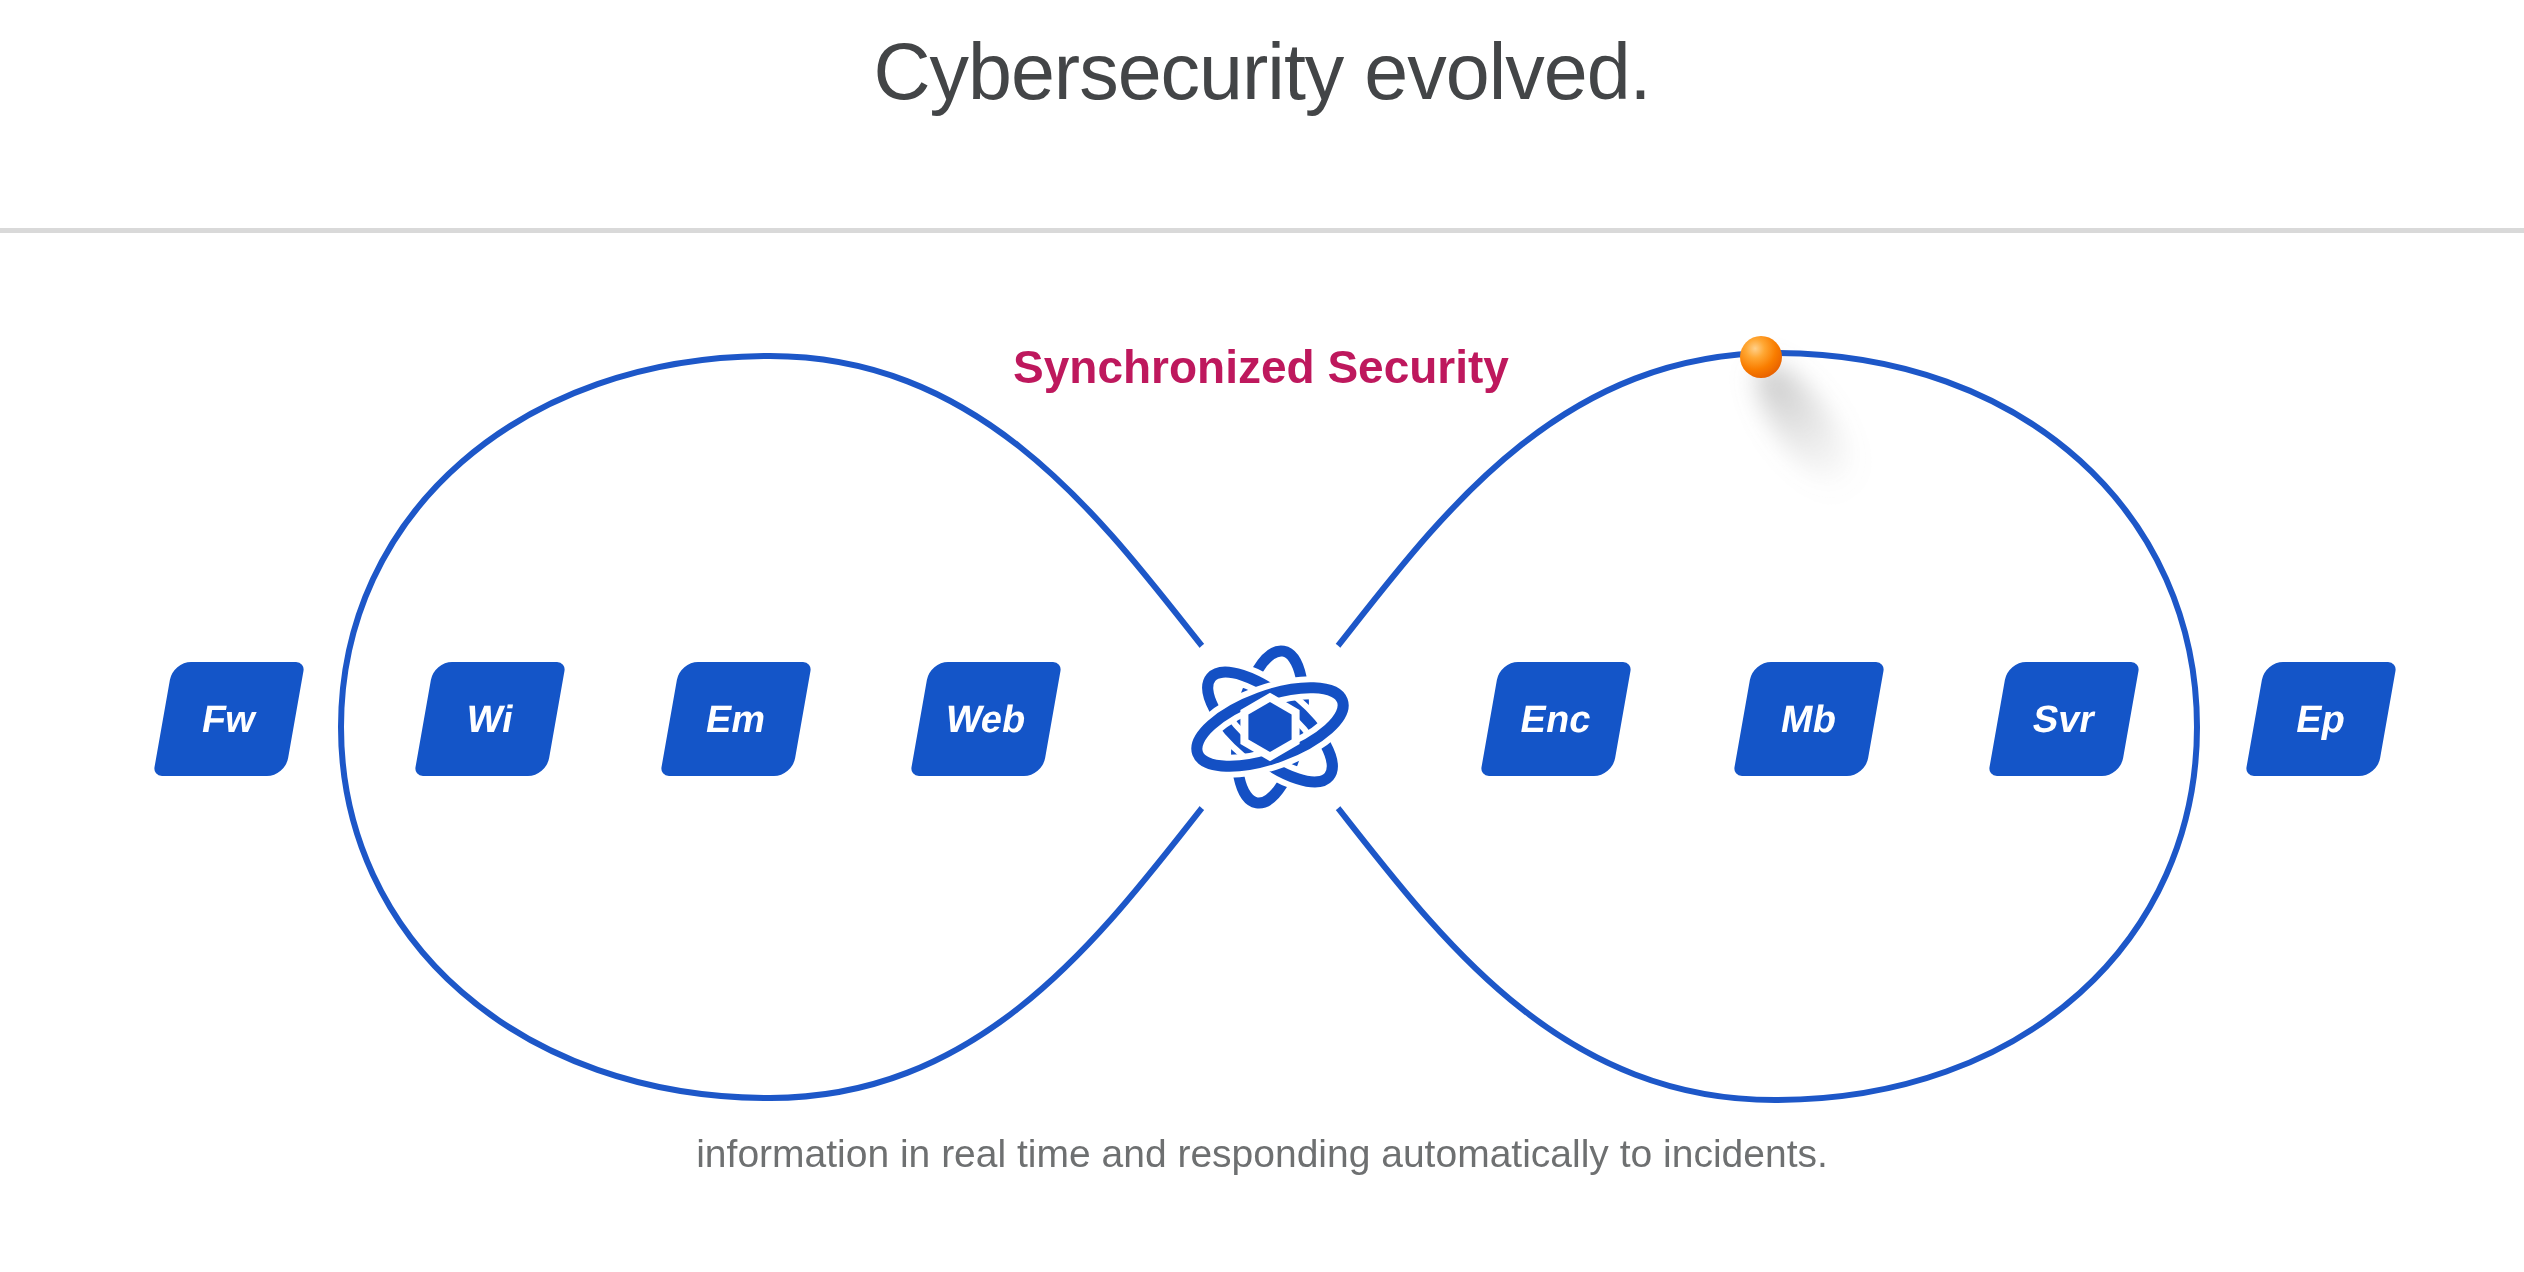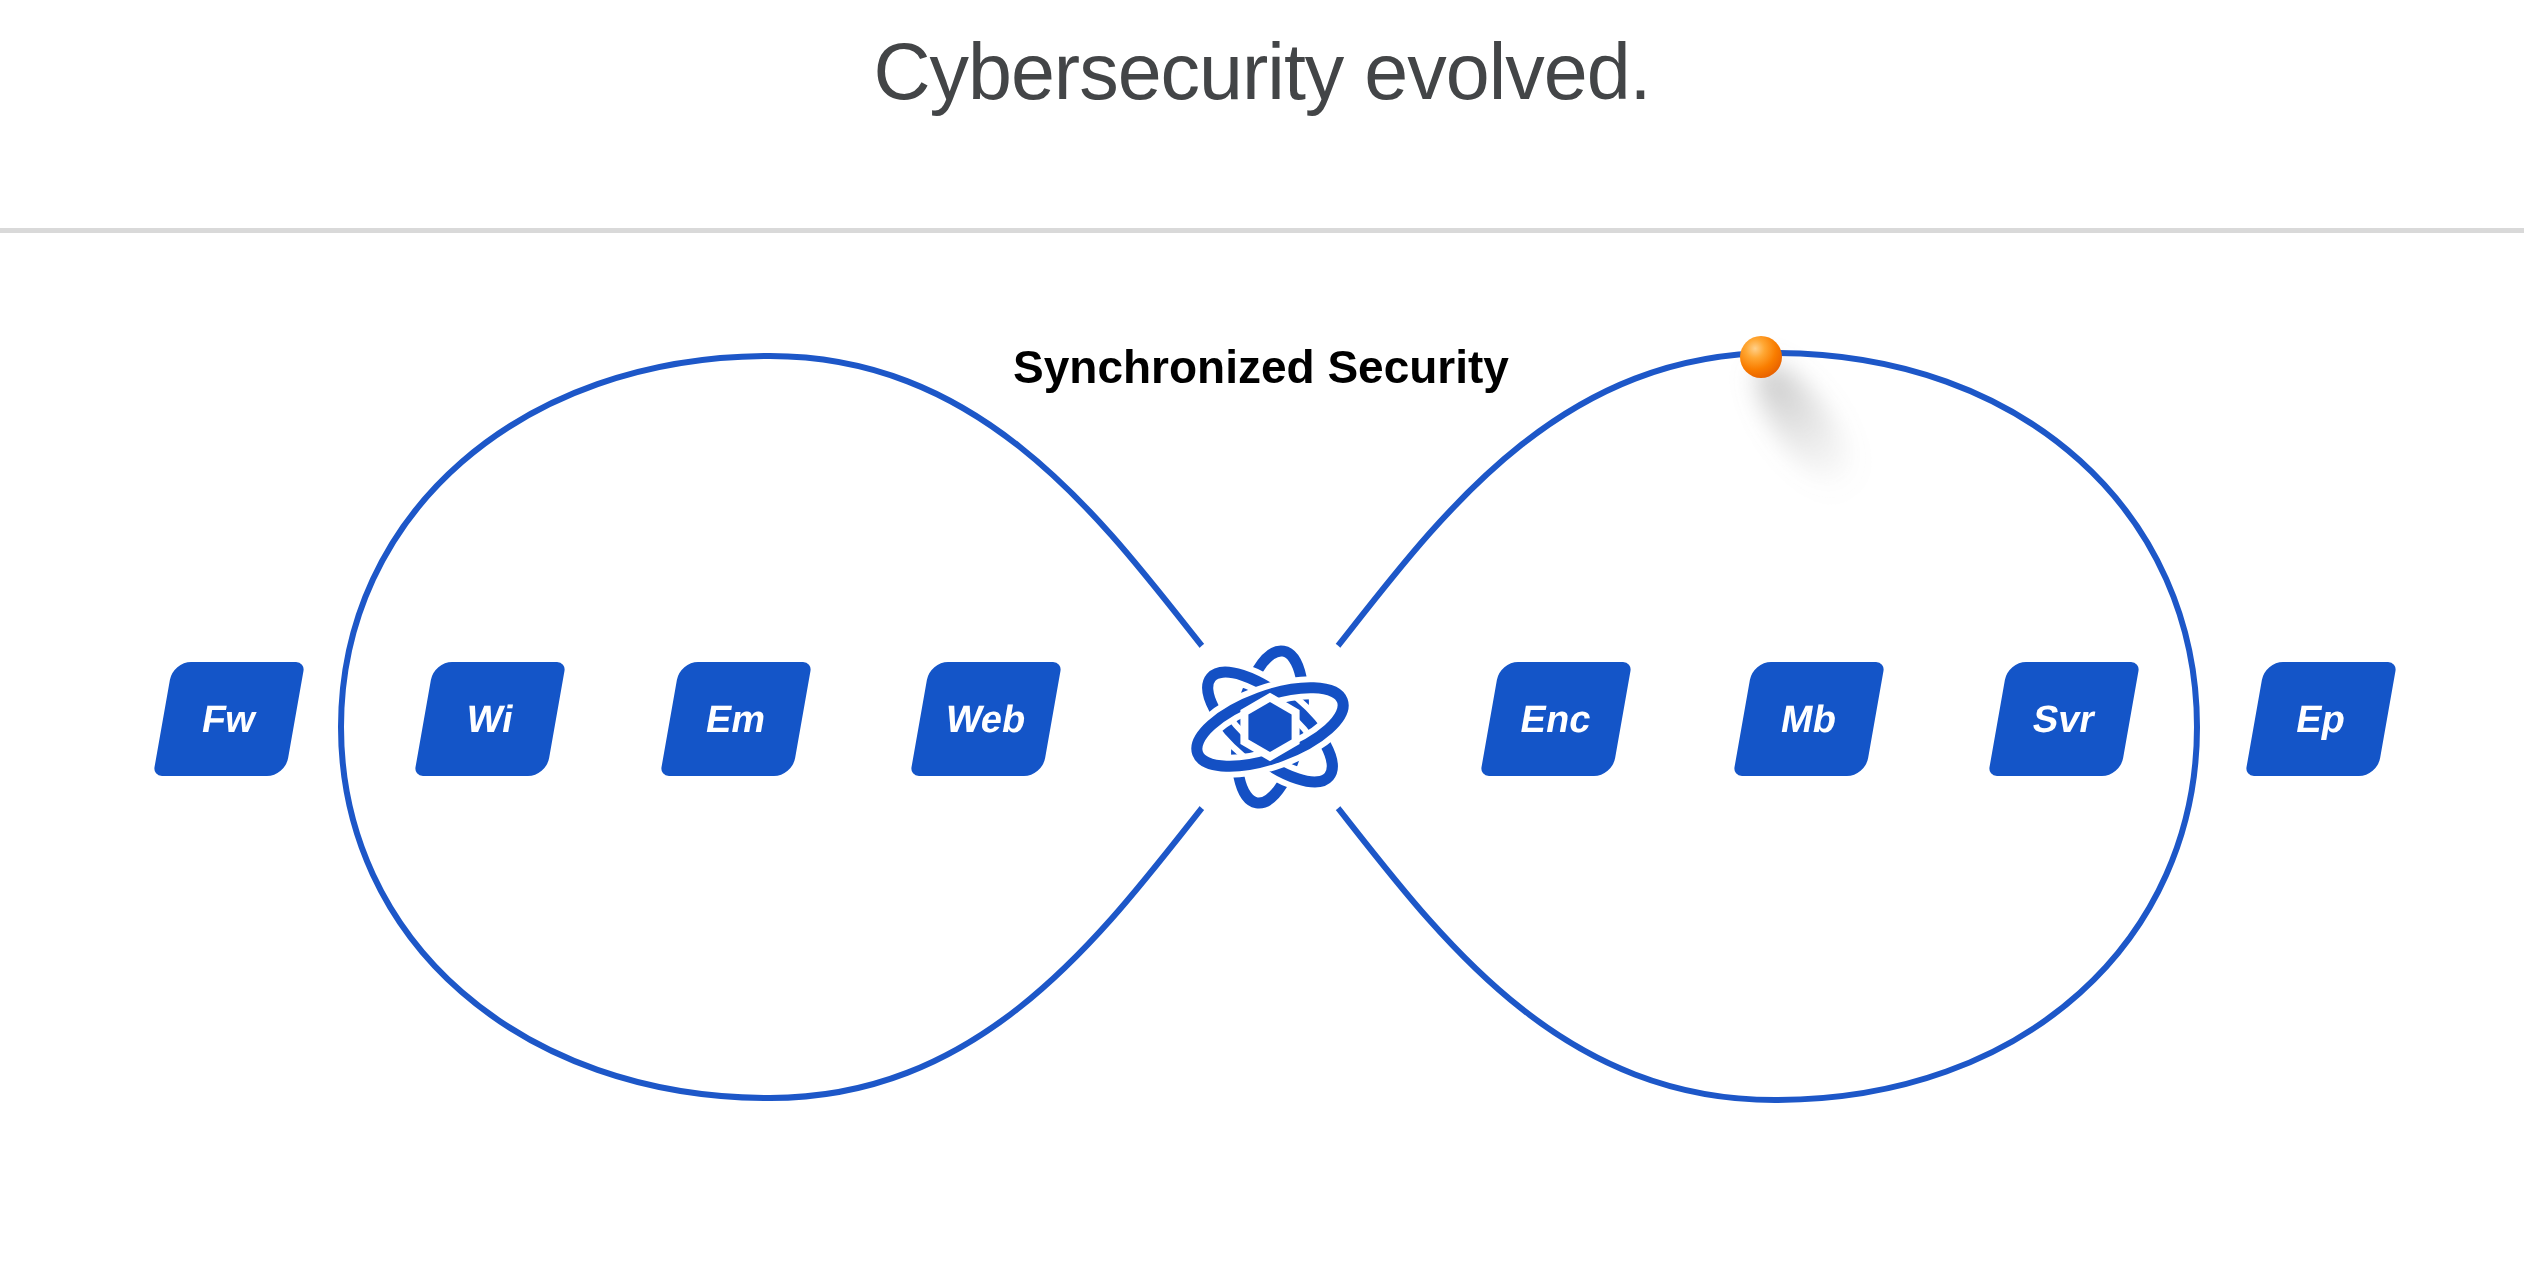--- a/index.html
+++ b/index.html
@@ -37,21 +37,21 @@
     left: 0;
     z-index: 1;
   }
   .sync-label {
     position: absolute;
     top: 340px;
     left: 1261px;
     transform: translateX(-50%);
     font-size: 46px;
     font-weight: 700;
-    color: #000000;
+    color: #be185d;
     white-space: nowrap;
     z-index: 2;
   }
   .badge {
     position: absolute;
     top: 662px;
     width: 132px;
     height: 114px;
     background: #1455c8;
     border-radius: 18px 9px 18px 9px;
@@ -166,15 +166,16 @@
       <span>Mb</span>
     </div>
   <div class="badge badge-svr">
       <span>Svr</span>
     </div>
   <div class="badge badge-ep">
       <span>Ep</span>
     </div>
 
   <div class="caption">
+    <div>information in real time and responding automatically to incidents.</div>
   </div>
 
 </div>
 
 </body></html>

